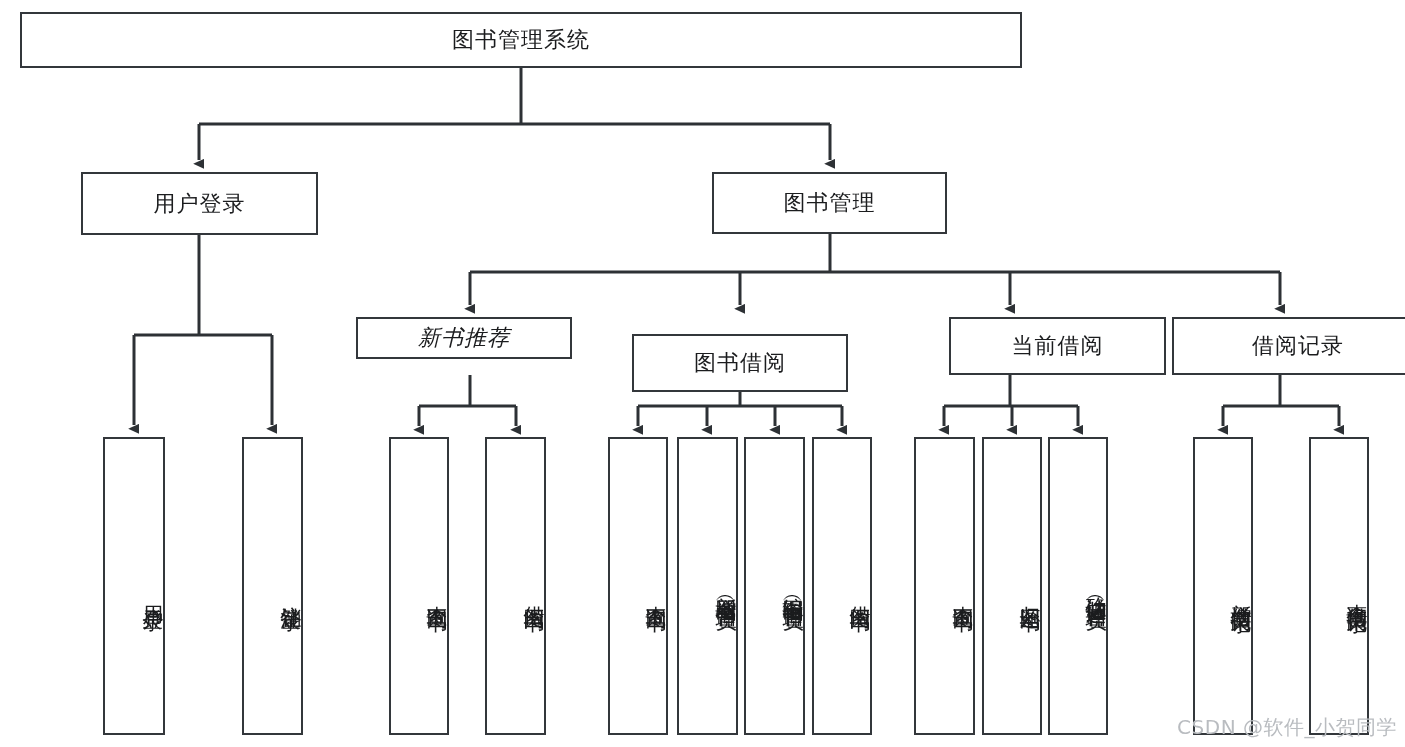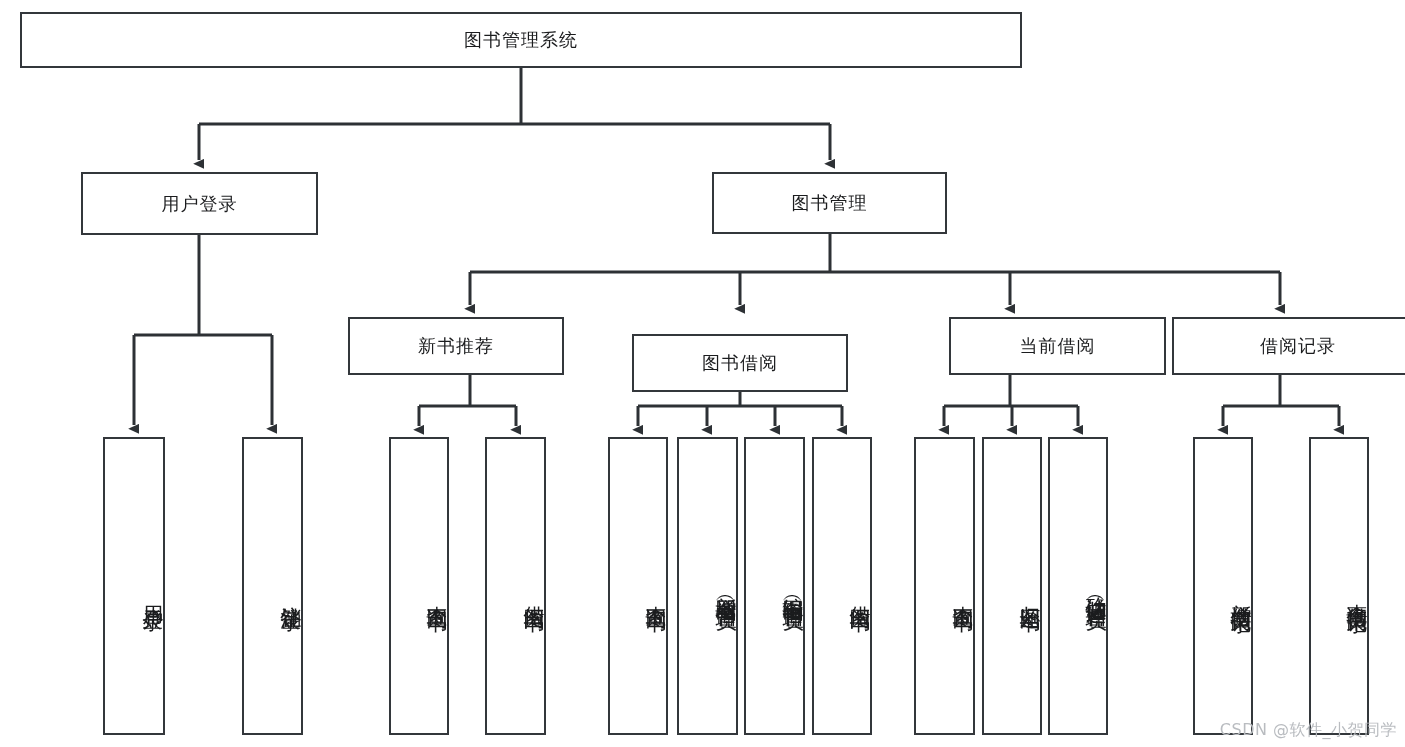--- a/index.html
+++ b/index.html
@@ -30,21 +30,21 @@
     position: absolute;
     box-sizing: border-box;
     border: 2.5px solid #33373b;
     background: #ffffff;
     display: flex;
     align-items: center;
     justify-content: center;
     color: #1b1c1e;
   }
   .node-box.horizontal {
-    font-size: 18px;
+    font-size: 22px;
     letter-spacing: 1px;
   }
   .node-box.vertical {
     writing-mode: vertical-rl;
     text-orientation: upright;
     font-size: 21px;
     letter-spacing: 2px;
     align-items: flex-start;
     justify-content: center;
     padding-top: 14px;
@@ -54,21 +54,21 @@
     padding-top: 6px;
   }
   .node-label {
     display: block;
     white-space: nowrap;
   }
   #watermark {
     position: absolute;
     right: 8px;
     bottom: 6px;
-    font-size: 16px;
+    font-size: 20px;
     color: #b9bcc0;
     letter-spacing: 0.5px;
     white-space: nowrap;
     pointer-events: none;
   }
 </style>
 </head>
 <body>
 
 <div id="diagram-root">
@@ -127,21 +127,21 @@
     <span class="node-label">图书管理系统</span>
   </div>
 
   <div class="node-box horizontal" style="left: 81px; top: 172px; width: 237px; height: 63px;">
     <span class="node-label">用户登录</span>
   </div>
   <div class="node-box horizontal" style="left: 712px; top: 172px; width: 235px; height: 62px;">
     <span class="node-label">图书管理</span>
   </div>
 
-  <div class="node-box horizontal" style="left: 348px; top: 317px; width: 216px; height: 58px;">
+  <div class="node-box horizontal" style="left: 356px; top: 317px; width: 216px; height: 42px; font-style: italic;">
     <span class="node-label">新书推荐</span>
   </div>
   <div class="node-box horizontal" style="left: 632px; top: 334px; width: 216px; height: 58px;">
     <span class="node-label">图书借阅</span>
   </div>
   <div class="node-box horizontal" style="left: 901px; top: 317px; width: 217px; height: 58px; margin-left: 48px;">
     <span class="node-label">当前借阅</span>
   </div>
   <div class="node-box horizontal" style="left: 1172px; top: 317px; width: 252px; height: 58px; align-items: center;">
     <span class="node-label">借阅记录</span>

